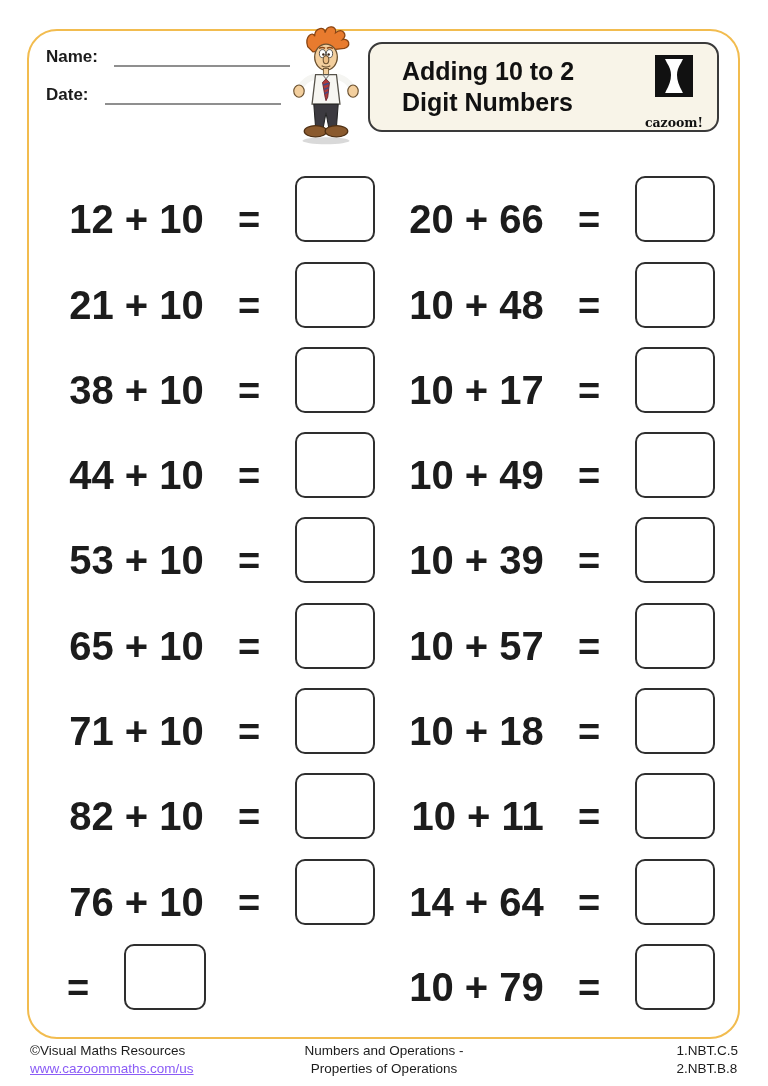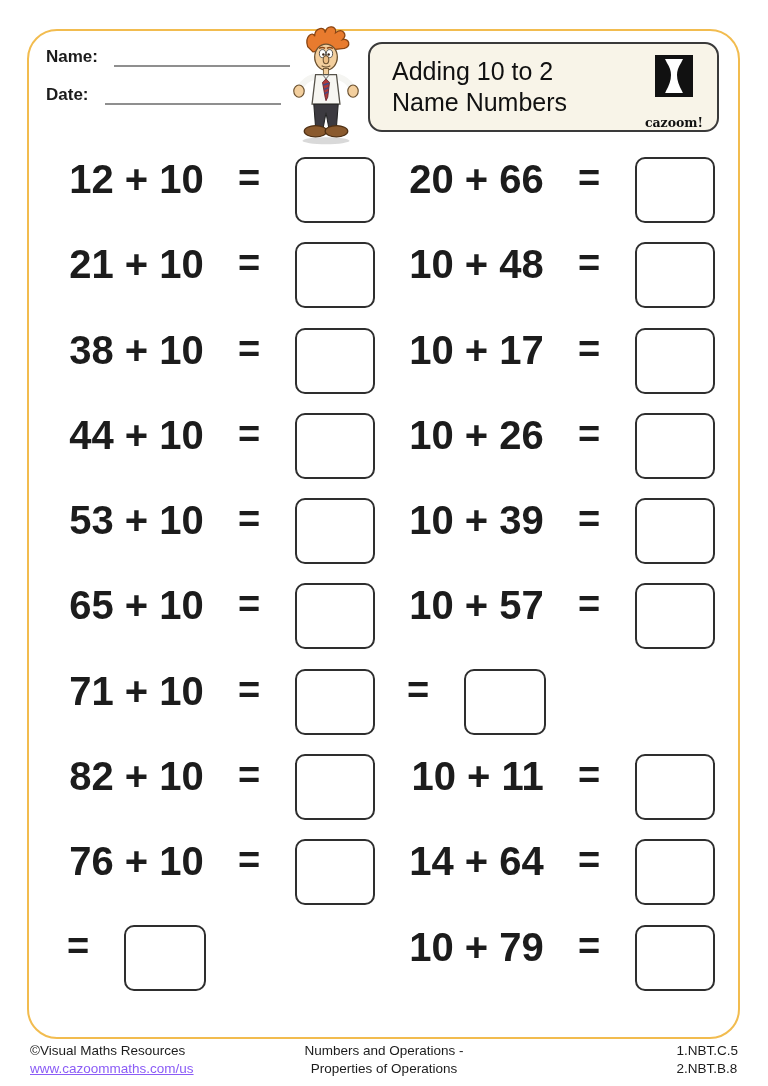--- a/index.html
+++ b/index.html
@@ -17,29 +17,29 @@
   .field-row.date{left:46px;top:85px;justify-content:flex-end;}
   .field-label{font-size:17px;font-weight:bold;color:#1c1c1c;}
   .field-line{display:inline-block;width:176px;height:15px;margin-left:16px;
     border-bottom:2px solid #8f8f8f;}
   .mascot{position:absolute;left:286px;top:24px;width:80px;height:122px;}
   .title-box{
     position:absolute;left:368px;top:42px;width:351px;height:90px;
     background:#F8F4E8;border:2px solid #3a3a3a;border-radius:14px;
     box-sizing:border-box;display:flex;align-items:center;
   }
-  .title-text{margin-left:22px;font-size:25px;font-weight:normal;line-height:31px;color:#111;}
+  .title-text{margin-left:32px;font-size:25px;font-weight:bold;line-height:31px;color:#111;}
   .logo{position:absolute;right:12px;top:11px;width:62px;text-align:center;}
   .logo-mark{display:block;margin:0 auto;}
   .logo-word{font-family:"DejaVu Serif", serif;font-weight:bold;font-size:12.5px;color:#111;margin-top:18px;}
   
   .col{position:absolute;top:157px;width:330px;}
   .col.left{left:45px;}
   .col.right{left:385px;}
-  .prow{display:flex;align-items:flex-start;height:85.3px;gap:13px;}
+  .prow{display:flex;align-items:flex-end;height:85.3px;gap:13px;}
   .expr{width:162px;text-align:right;font-size:40px;font-weight:bold;color:#1c1c1c;white-space:nowrap;}
   .eq{width:66px;text-align:center;font-size:38px;font-weight:bold;color:#1c1c1c;}
   .abox{width:82px;height:66px;border:2px solid #2e2e2e;border-radius:10px;background:#fff;box-sizing:border-box;}
   
   .footer{position:absolute;left:30px;top:1042px;width:708px;font-size:13.5px;line-height:1.35;}
   .footer-left{position:absolute;left:0;top:0;text-align:left;}
   .footer-center{position:absolute;left:50%;transform:translateX(-50%);top:0;text-align:center;}
   .footer-right{position:absolute;right:0;top:0;text-align:left;}
   .footer a,.site-link{color:#8b5cf6;text-decoration:underline;cursor:pointer;}
 </style>
@@ -79,21 +79,21 @@
   <path d="M45,63 L41,67 L44,84 L45,88 L47,84 L49,67 Z" fill="#B03A3A" stroke="#5d1f2a" stroke-width="1"></path>
   <path d="M42,70 L48.5,68 M43,75 L48,73 M43.5,80 L47.5,78" stroke="#3D4A8C" stroke-width="1.6"></path>
   <path d="M31,92 L59,92 L57,118 L48,118 L45,102 L42,118 L33,118 Z" fill="#3C3A40" stroke="#222222" stroke-width="1.2"></path>
   <ellipse cx="33" cy="123" rx="13" ry="6.5" fill="#8A5A2E" stroke="#4c2e12" stroke-width="1.4"></ellipse>
   <ellipse cx="57" cy="123" rx="13" ry="6.5" fill="#8A5A2E" stroke="#4c2e12" stroke-width="1.4"></ellipse>
 </svg>
 
 <div class="title-box">
   <div class="title-text">
     <span>Adding 10 to 2</span><br>
-    <span>Name Numbers</span>
+    <span>Digit Numbers</span>
   </div>
   <div class="logo">
     <svg class="logo-mark" width="38" height="42" viewBox="0 0 38 42">
       <rect x="0" y="0" width="38" height="42" fill="#111111"></rect>
       <path d="M10,4 L28,4 Q27,6 26,8 Q22,14 22,20 Q22,27 27,36 Q27.5,37.5 28,38 L10,38 Q10.5,37.5 11,36 Q16,27 16,20 Q16,14 12,8 Q11,6 10,4 Z" fill="#ffffff"></path>
     </svg>
     <div class="logo-word">cazoom!</div>
   </div>
 </div>
 
@@ -159,35 +159,36 @@
     <span class="expr">10 + 48</span>
     <span class="eq">=</span>
     <span class="abox"></span>
   </div>
   <div class="prow">
     <span class="expr">10 + 17</span>
     <span class="eq">=</span>
     <span class="abox"></span>
   </div>
   <div class="prow">
-    <span class="expr">10 + 26</span>
+    <span class="expr">10 + 49</span>
     <span class="eq">=</span>
     <span class="abox"></span>
   </div>
   <div class="prow">
     <span class="expr">10 + 39</span>
     <span class="eq">=</span>
     <span class="abox"></span>
   </div>
   <div class="prow">
     <span class="expr">10 + 57</span>
     <span class="eq">=</span>
     <span class="abox"></span>
   </div>
   <div class="prow">
+    <span class="expr">10 + 18</span>
     <span class="eq">=</span>
     <span class="abox"></span>
   </div>
   <div class="prow">
     <span class="expr">10 + 11</span>
     <span class="eq">=</span>
     <span class="abox"></span>
   </div>
   <div class="prow">
     <span class="expr">14 + 64</span>

